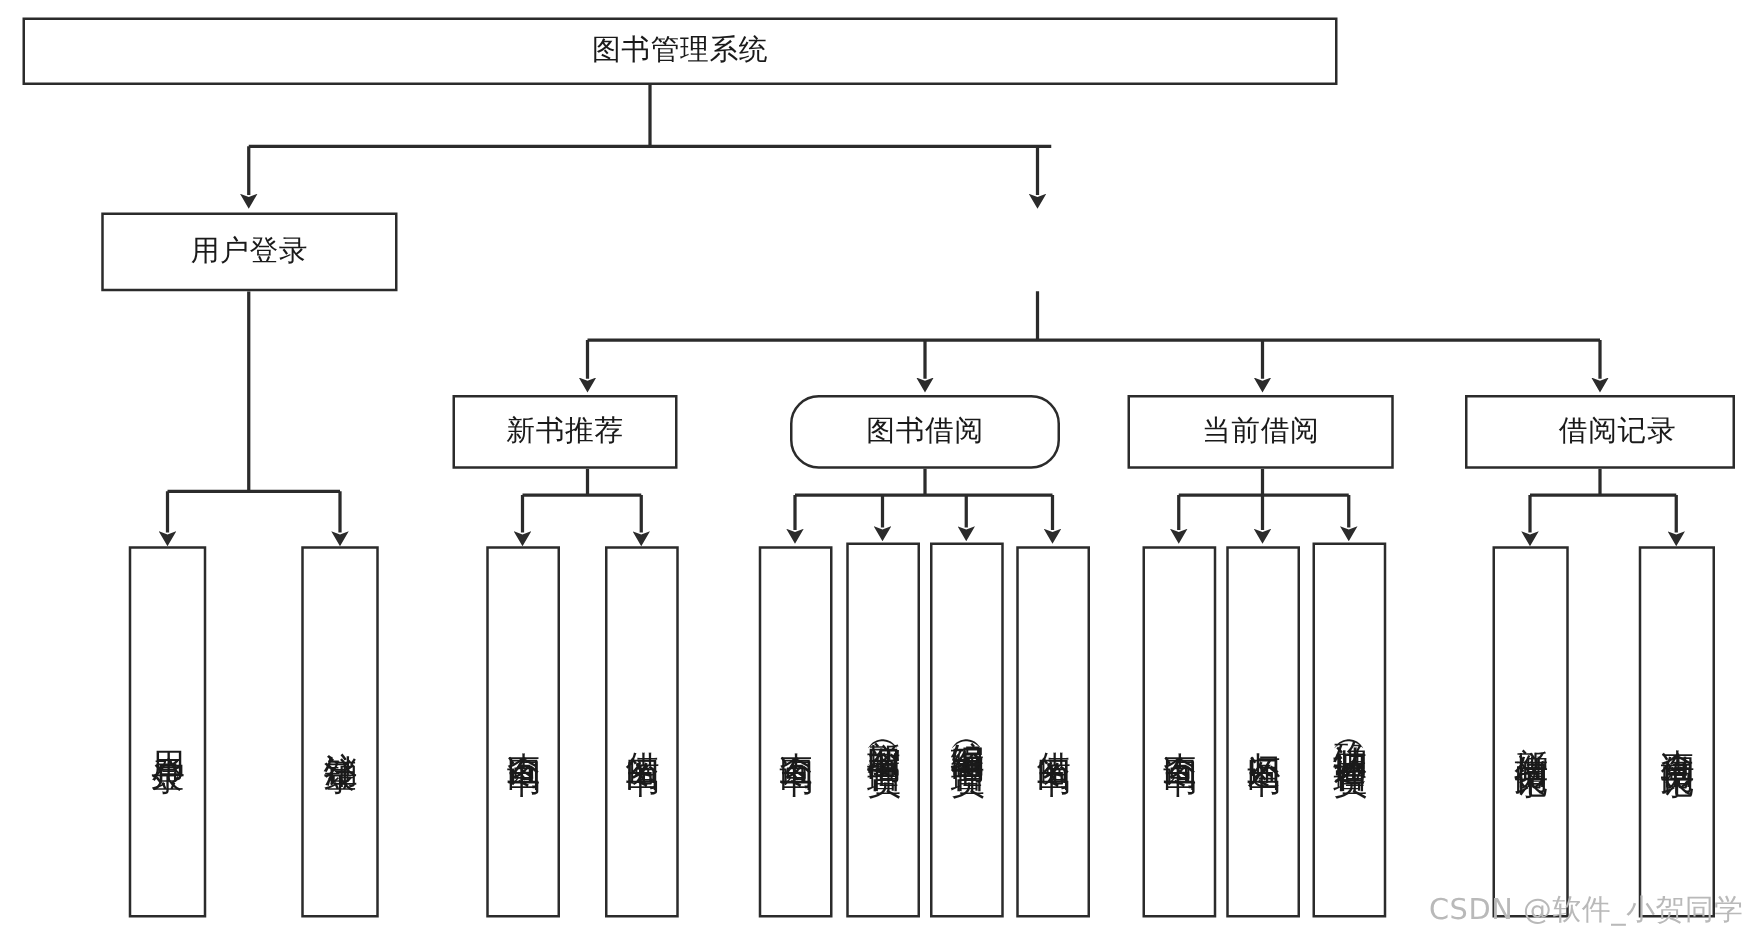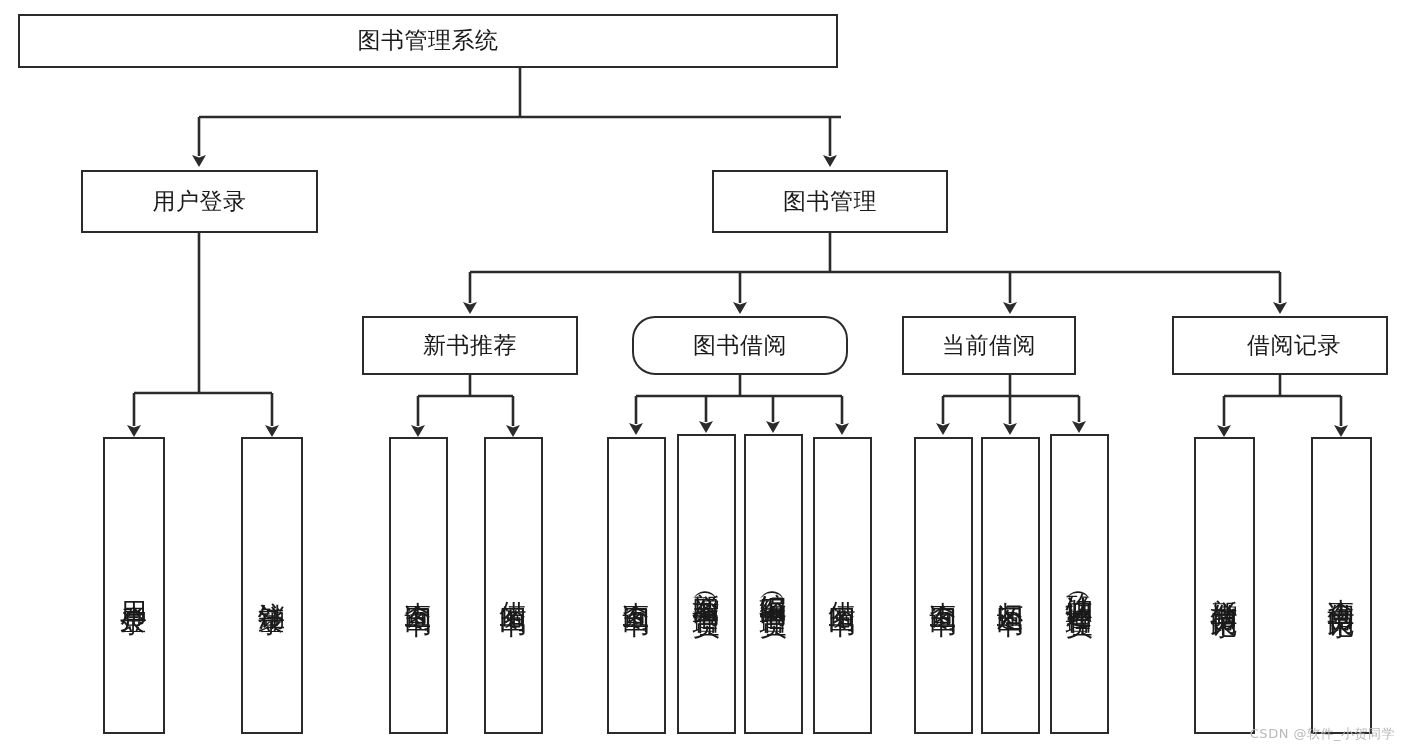--- a/index.html
+++ b/index.html
@@ -58,21 +58,21 @@
     writing-mode: vertical-rl;
     text-orientation: upright;
     font-size: 27px;
     letter-spacing: 3px;
     line-height: 1;
   }
   .watermark {
     position: absolute;
     right: 10px;
     bottom: 4px;
-    font-size: 13px;
+    font-size: 23px;
     color: #b9b9b9;
     white-space: nowrap;
     letter-spacing: 0.5px;
   }
 </style>
 </head>
 <body>
 
 <div id="canvas">
 
@@ -119,41 +119,38 @@
       <path d="M1010,396 L1010,424" marker-end="url(#arrow)"></path>
       <path d="M1079,396 L1079,422" marker-end="url(#arrow)"></path>
 
       <path d="M1280,375 L1280,396"></path>
       <path d="M1224,396 L1341,396"></path>
       <path d="M1224,396 L1224,426" marker-end="url(#arrow)"></path>
       <path d="M1341,396 L1341,426" marker-end="url(#arrow)"></path>
     </g>
   </svg>
 
-  <div class="node horiz root" style="left:18px; top:14px; width:820px; height:54px;">
+  <div class="node horiz root" style="left:18px; top:14px; width:1052px; height:54px;">
     <span class="label">图书管理系统</span>
   </div>
 
   <div class="node horiz" style="left:81px; top:170px; width:237px; height:63px;">
     <span class="label">用户登录</span>
   </div>
 
-  <div class="node horiz" style="left:712px; top:170px; width:236px; height:63px;">
-    <span class="label">图书管理</span>
-  </div>
-
-  <div class="node horiz" style="left:362px; top:316px; width:216px; height:59px;">
+
+  <div class="node horiz" style="left:362px; top:316px; width:180px; height:59px;">
     <span class="label">新书推荐</span>
   </div>
 
   <div class="node horiz" style="left:632px; top:316px; width:216px; height:59px;border-radius:23px;">
     <span class="label">图书借阅</span>
   </div>
 
-  <div class="node horiz" style="left:902px; top:316px; width:174px; height:59px;">
+  <div class="node horiz" style="left:902px; top:316px; width:213px; height:59px;">
     <span class="label">当前借阅</span>
   </div>
 
   <div class="node horiz" style="left:1172px; top:316px; width:216px; height:59px;padding-left:28px;">
     <span class="label">借阅记录</span>
   </div>
 
   <div class="node vert" style="left:103px; top:437px; width:62px; height:297px;">
     <span class="label">用户登录</span>
   </div>

